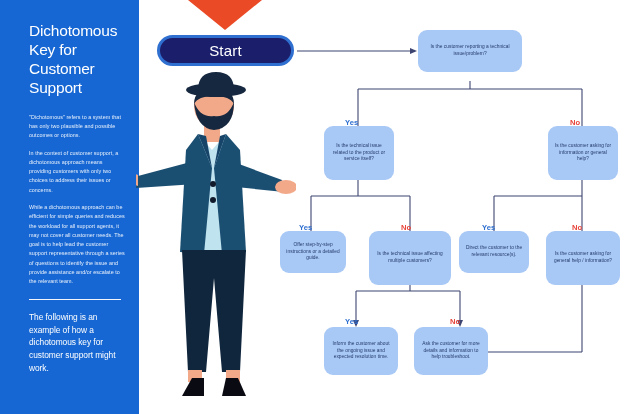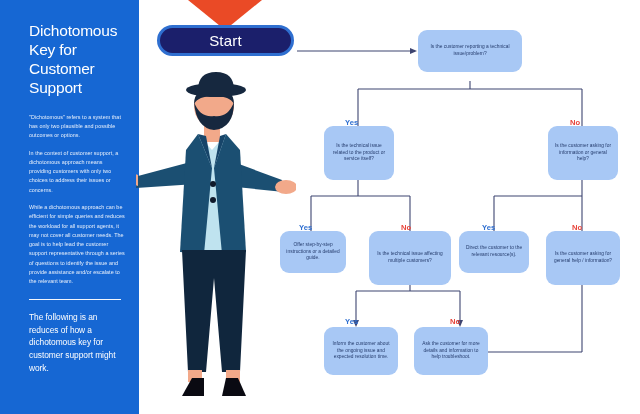--- a/index.html
+++ b/index.html
@@ -46,21 +46,21 @@
 
   
   #flow { position: absolute; left: 0; top: 0; width: 640px; height: 414px; }
   .node {
     position: absolute; background: #a8c8f5; border-radius: 9px;
     color: #233a6b; font-size: 4.8px; line-height: 1.45; text-align: center;
     display: flex; align-items: center; justify-content: center;
     padding: 3px 5px; letter-spacing: .05px;
   }
   #start-node {
-    position: absolute; left: 157px; top: 25px; width: 137px; height: 31px;
+    position: absolute; left: 157px; top: 35px; width: 137px; height: 31px;
     background: #1b1f6b; border: 3px solid #2f6fd0; border-radius: 16px;
     color: #ffffff; font-size: 15px; display: flex;
     align-items: center; justify-content: center; letter-spacing: .2px;
   }
   .branch-label {
     position: absolute; font-size: 7.6px; font-weight: bold; letter-spacing: .1px; margin-top: 20px;
   }
   .yes { color: #2f6fd0; }
   .no  { color: #e8453c; }
 </style>
@@ -68,21 +68,21 @@
 <body>
 
 <div id="canvas">
 
   <aside id="sidebar">
     <h1 id="sidebar-title">Dichotomous Key for Customer Support</h1>
     <p class="side-para">"Dichotomous" refers to a system that has only two plausible and possible outcomes or options.</p>
     <p class="side-para">In the context of customer support, a dichotomous approach means providing customers with only two choices to address their issues or concerns.</p>
     <p class="side-para">While a dichotomous approach can be efficient for simple queries and reduces the workload for all support agents, it may not cover all customer needs. The goal is to help lead the customer support representative through a series of questions to identify the issue and provide assistance and/or escalate to the relevant team.</p>
     <div id="side-divider"></div>
-    <p id="side-closing">The following is an reduces of how a dichotomous key for customer support might work.</p>
+    <p id="side-closing">The following is an example of how a dichotomous key for customer support might work.</p>
   </aside>
 
   <div id="triangle"></div>
 
   <svg id="illustration" viewBox="0 0 160 342">
 
     <path d="M62 88 L2 104 L0 116 L60 112 Z" fill="#1b4f72"></path>
     <path d="M2 103 L-6 100 L-14 104 L-4 112 L2 114 Z" fill="#f2a98a"></path>
 
     <path d="M92 88 L146 108 L148 120 L90 114 Z" fill="#1b4f72"></path>

